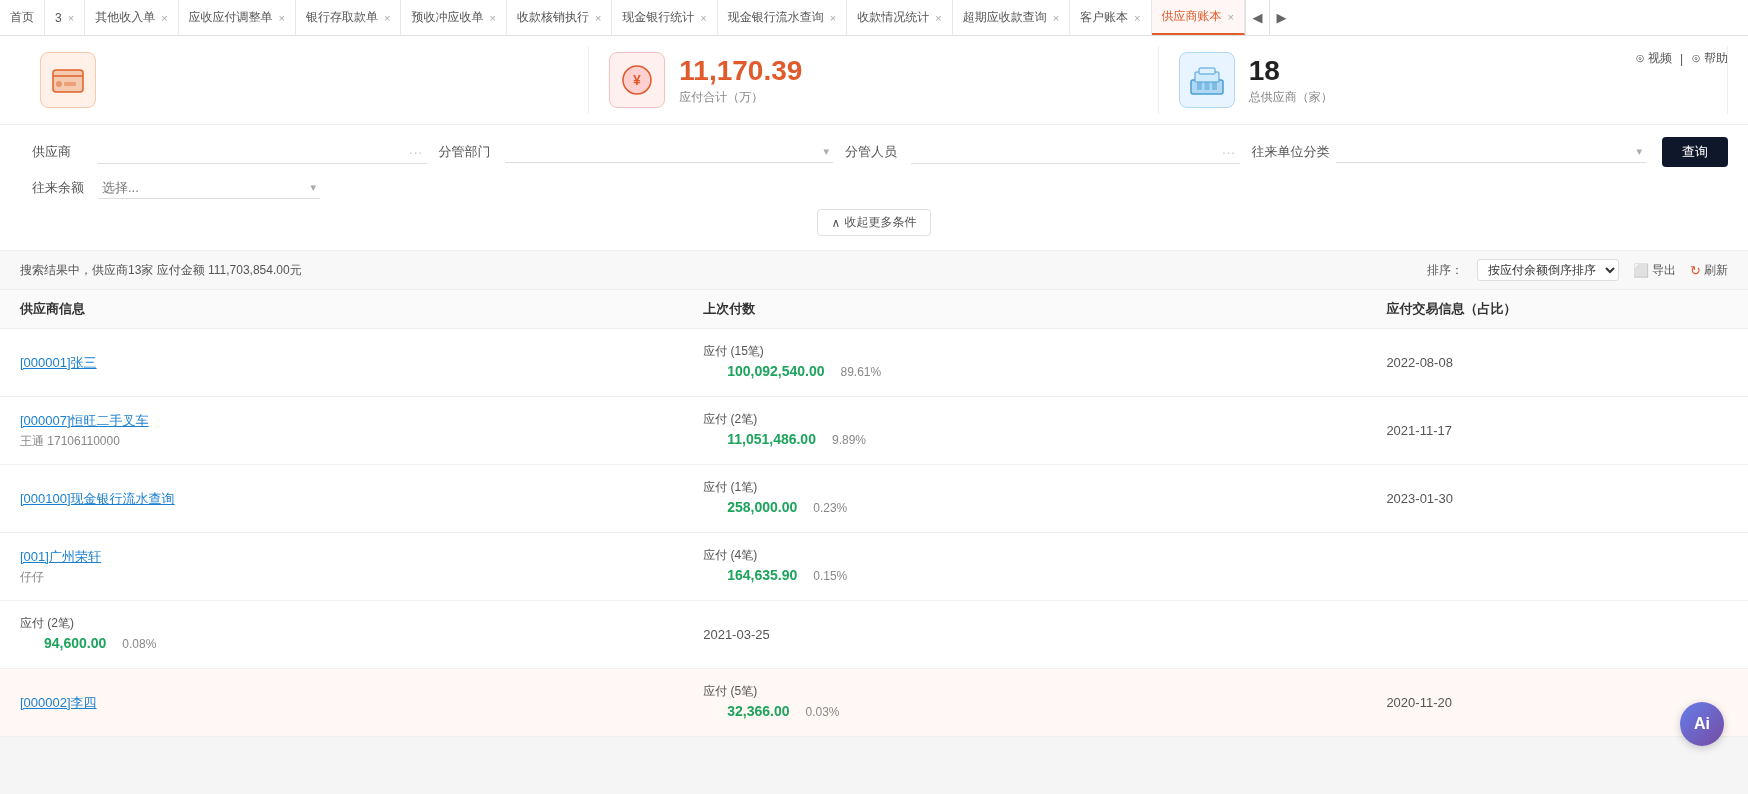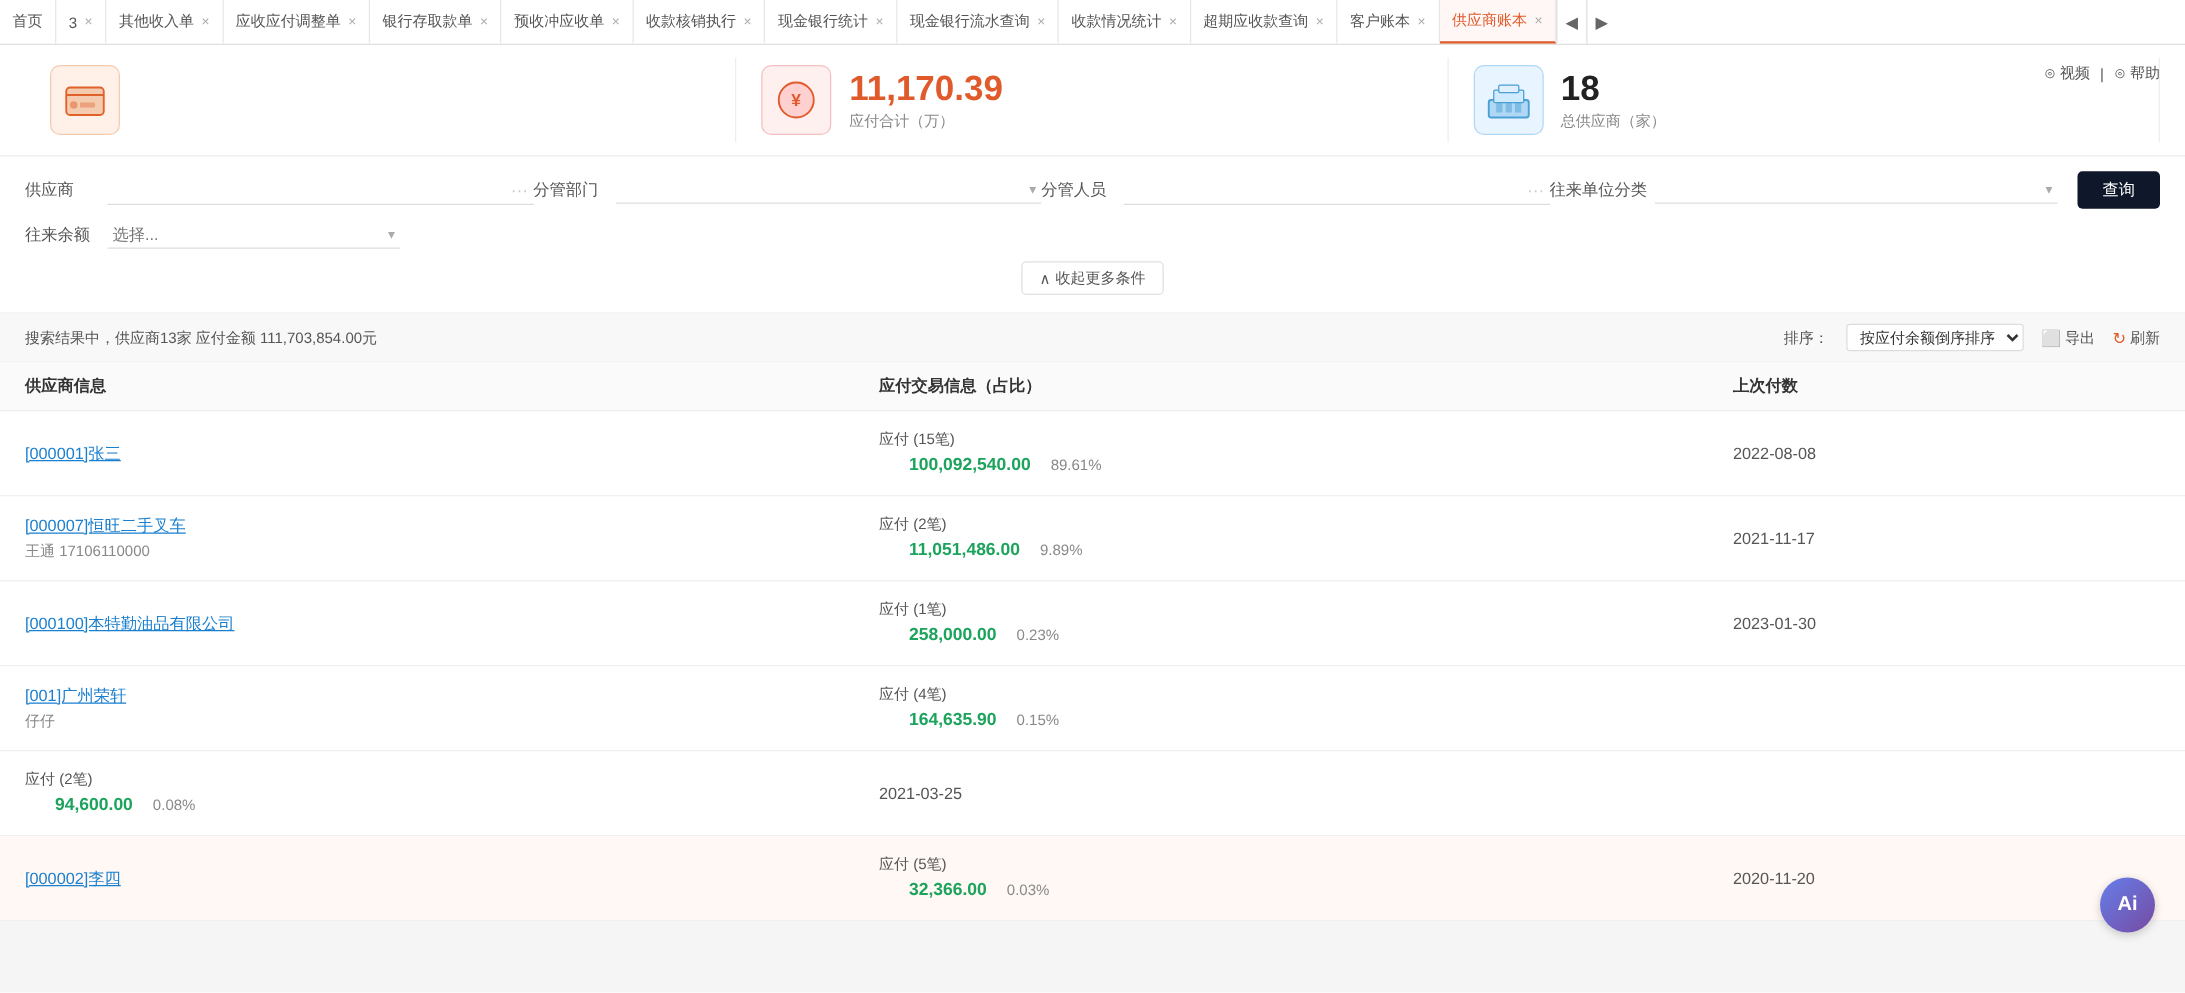--- a/index.html
+++ b/index.html
@@ -95,20 +95,21 @@
       gap: 0;
       margin-bottom: 10px;
       flex-wrap: wrap;
     }
     .filter-item {
       display: flex;
       align-items: center;
       gap: 6px;
       flex: 1;
       min-width: 200px;
+      margin-left: 12px;
     }
     .filter-label {
       font-size: 13px;
       color: #555;
       white-space: nowrap;
       min-width: 60px;
     }
     .filter-input-wrap {
       flex: 1;
       display: flex;
@@ -445,22 +446,22 @@
     <div class="action-btn">
       <span class="refresh-icon">↻</span>
       <span>刷新</span>
     </div>
   </div>
 </div>
 
 <div class="table-container">
   <div class="table-header">
     <div>供应商信息</div>
+    <div>上次付数</div>
     <div>应付交易信息（占比）</div>
-    <div>上次付数</div>
   </div>
 
   <div class="table-row">
     <div>
       <div class="supplier-name">[000001]张三</div>
     </div>
     <div>
       <div class="payable-label">应付 (15笔)</div>
       <div class="payable-row">
         <span class="payable-amount">100,092,540.00</span>
@@ -484,21 +485,21 @@
         <span class="payable-pct">9.89%</span>
       </div>
     </div>
     <div>
       <span class="last-payment">2021-11-17</span>
     </div>
   </div>
 
   <div class="table-row">
     <div>
-      <div class="supplier-name">[000100]本特勤油品有限公司</div>
+      <div class="supplier-name">[000100]现金银行流水查询</div>
     </div>
     <div>
       <div class="payable-label">应付 (1笔)</div>
       <div class="payable-row">
         <span class="payable-amount">258,000.00</span>
         <span class="payable-pct">0.23%</span>
       </div>
     </div>
     <div>
       <span class="last-payment">2023-01-30</span>

